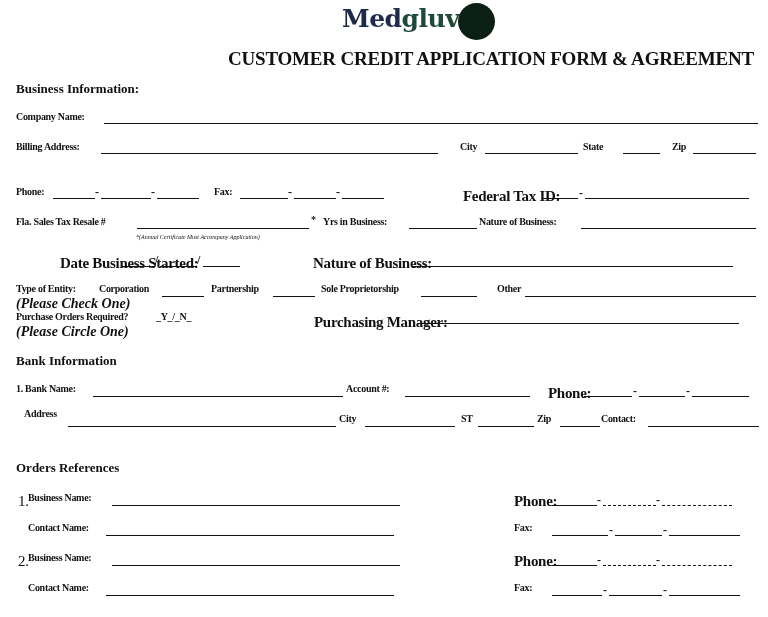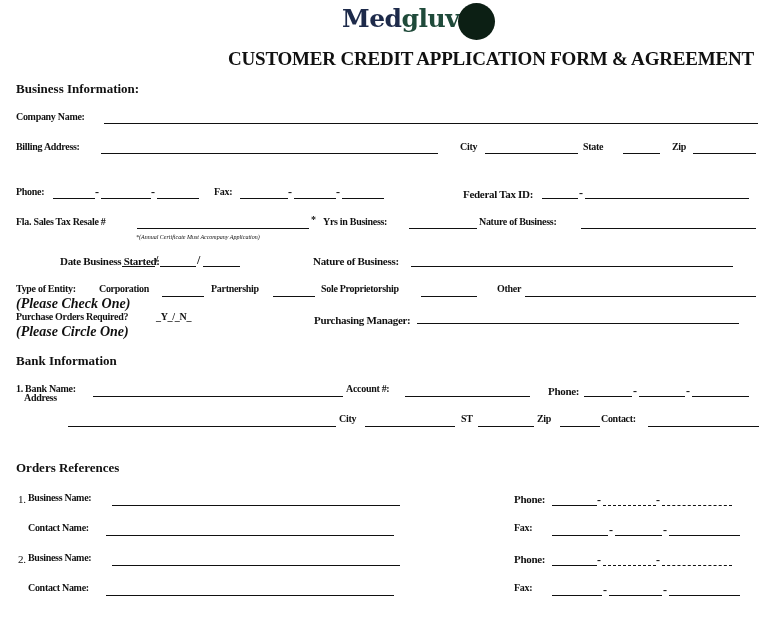--- a/index.html
+++ b/index.html
@@ -2,21 +2,21 @@
 <html><head>
   <meta charset="utf-8">
   <style>
     html, body { margin: 0; padding: 0; background: #ffffff; }
     body {
       width: 768px; height: 617px; position: relative; overflow: hidden;
       font-family: "Liberation Serif", serif; color: #111;
     }
     .abs { position: absolute; white-space: nowrap; }
     .lbl { font-size: 10px; font-weight: bold; letter-spacing: -0.3px; text-align: right; }
-    .lbl-sm { font-size: 11px; font-weight: bold; letter-spacing: -0.3px; }
+    .lbl-sm { font-size: 15px; font-weight: bold; letter-spacing: -0.3px; }
     .sect { font-size: 13px; font-weight: bold; }
     .note { font-size: 14px; font-style: italic; font-weight: bold; }
     .tiny { font-size: 6px; font-style: italic; }
     .line { position: absolute; border-bottom: 1.3px solid #111; height: 0; }
     .dash { font-size: 12px; font-weight: bold; }
     .logo {
       position: absolute; left: 342px; top: 4px; font-size: 25px; font-weight: bold;
       font-family: "DejaVu Serif", serif; letter-spacing: -0.5px;
     }
     .logo .med { color: #1d2a4a; }
@@ -114,21 +114,21 @@
 <div class="line" style="left:93px;top:396px;width:250px;"></div>
 <div class="abs lbl" style="left:346px;top:383px;">Account #:</div>
 <div class="line" style="left:405px;top:396px;width:125px;"></div>
 <div class="abs lbl-sm" style="left:548px;top:385px;">Phone:</div>
 <div class="line" style="left:584px;top:396px;width:48px;"></div>
 <div class="abs dash" style="left:633px;top:384px;">-</div>
 <div class="line" style="left:639px;top:396px;width:46px;"></div>
 <div class="abs dash" style="left:686px;top:384px;">-</div>
 <div class="line" style="left:692px;top:396px;width:57px;"></div>
 
-<div class="abs lbl" style="left:24px;top:392px;">Address</div>
+<div class="abs lbl" style="left:24px;top:408px;">Address</div>
 <div class="line" style="left:68px;top:426px;width:268px;"></div>
 <div class="abs lbl" style="left:339px;top:413px;">City</div>
 <div class="line" style="left:365px;top:426px;width:90px;"></div>
 <div class="abs lbl" style="left:461px;top:413px;">ST</div>
 <div class="line" style="left:478px;top:426px;width:56px;"></div>
 <div class="abs lbl" style="left:537px;top:413px;">Zip</div>
 <div class="line" style="left:560px;top:426px;width:40px;"></div>
 <div class="abs lbl" style="left:601px;top:413px;">Contact:</div>
 <div class="line" style="left:648px;top:426px;width:111px;"></div>
 

